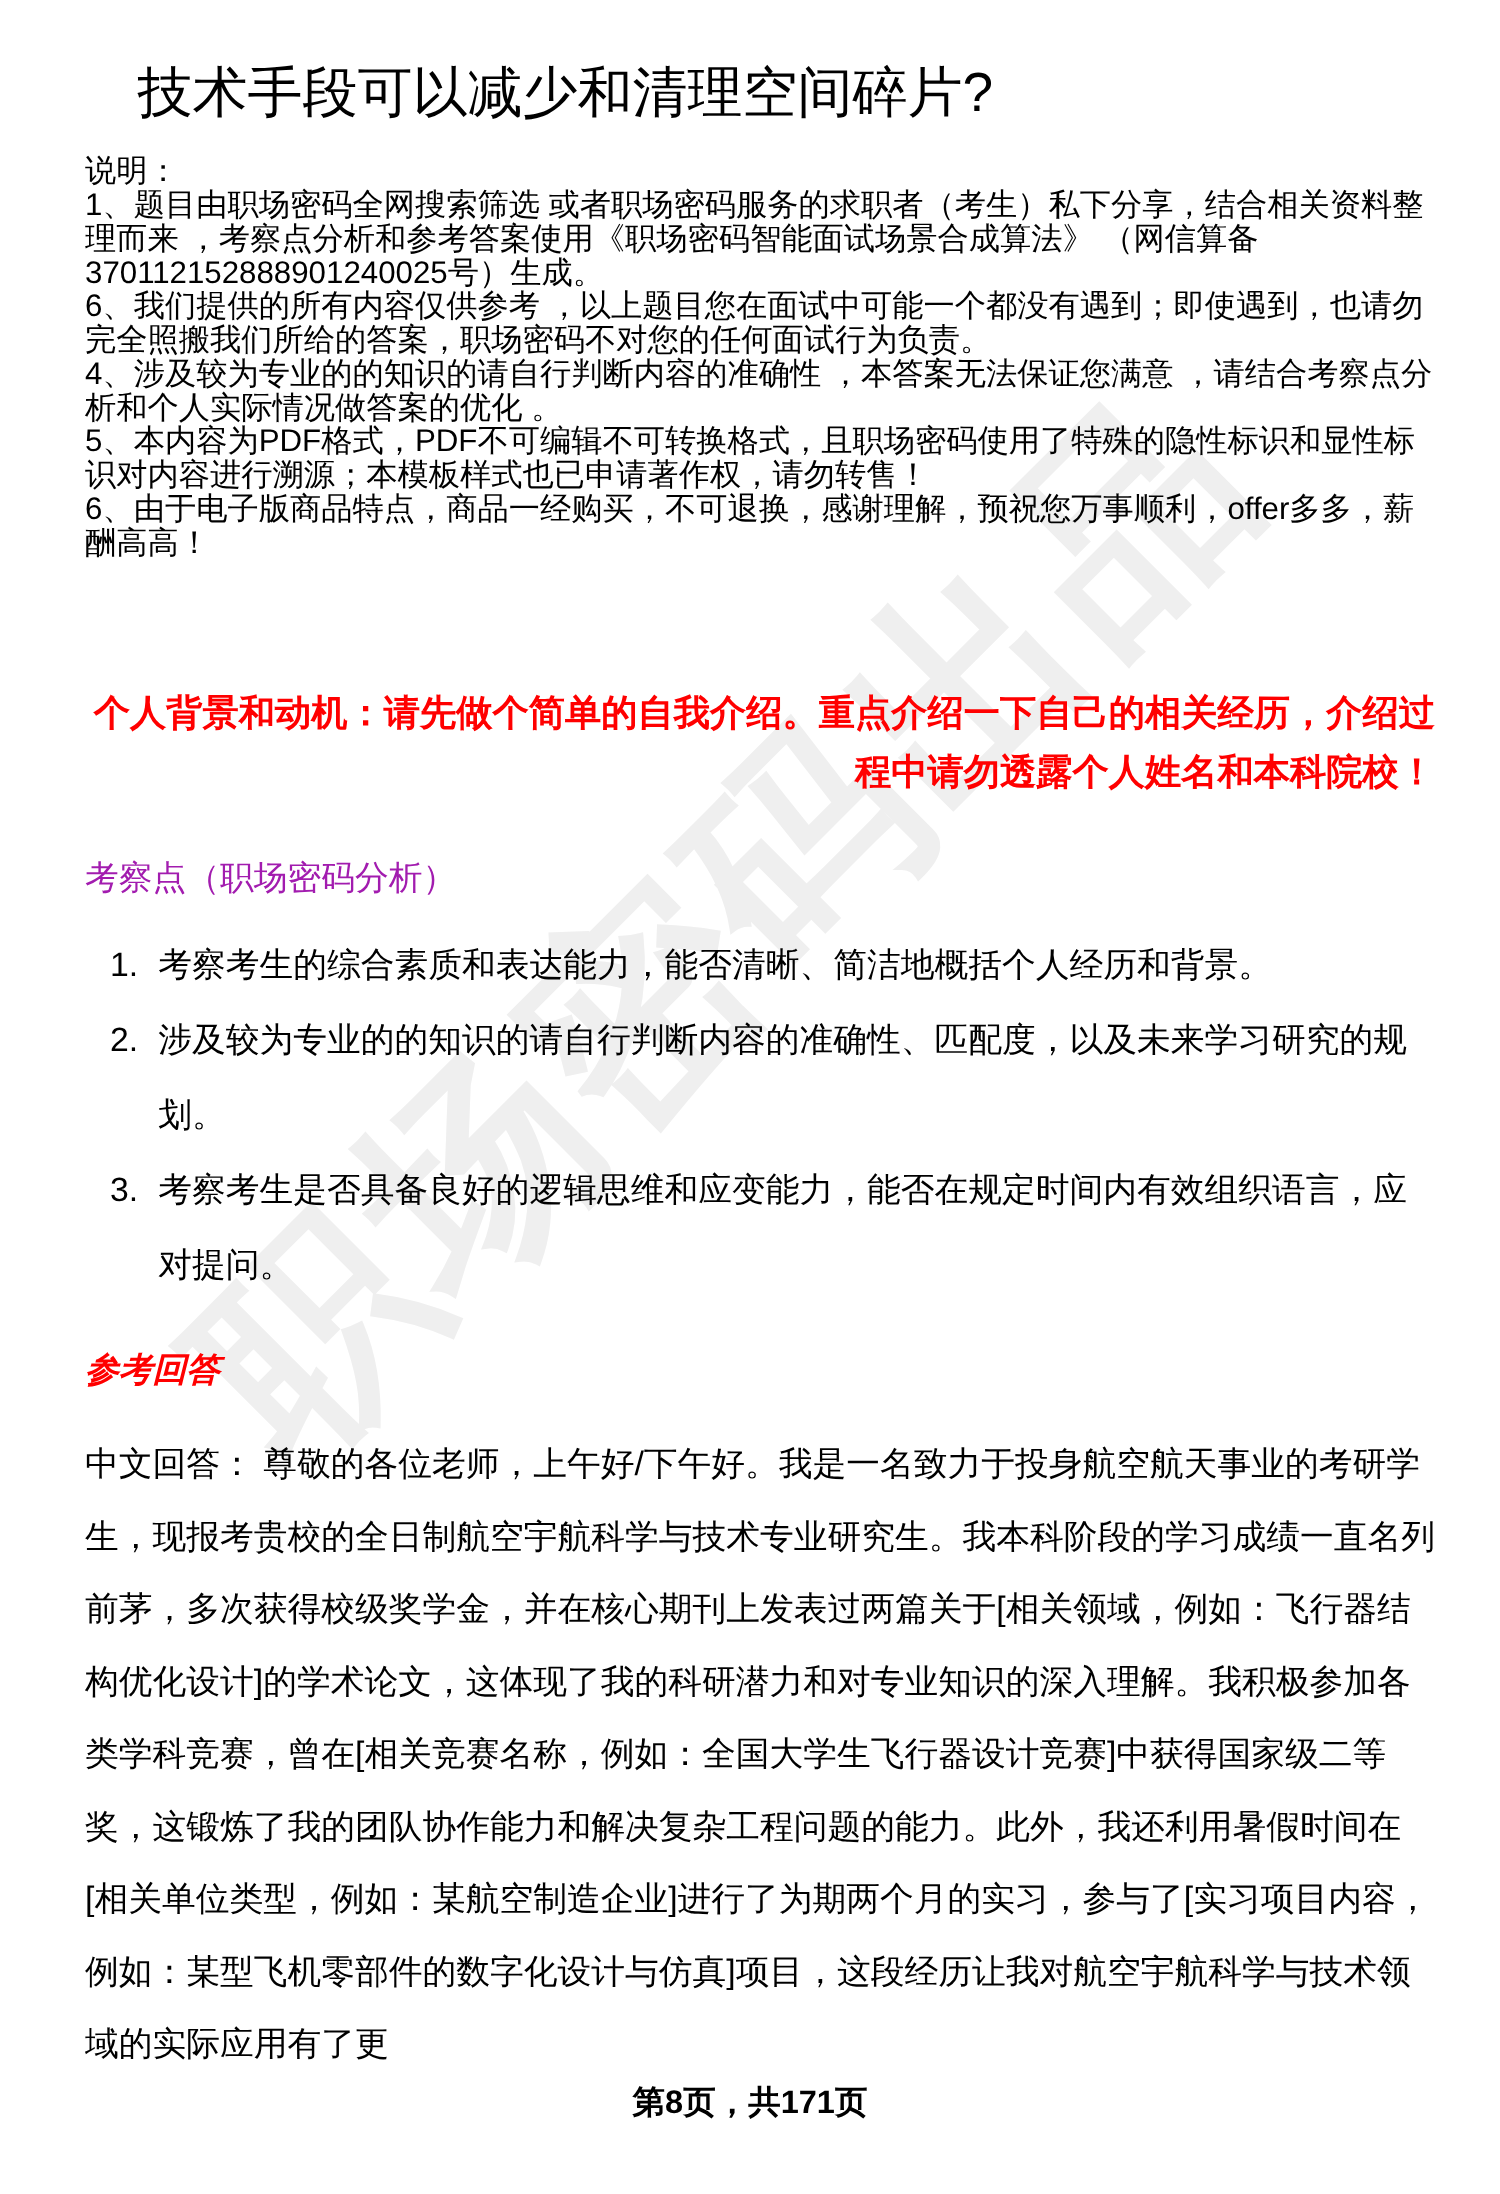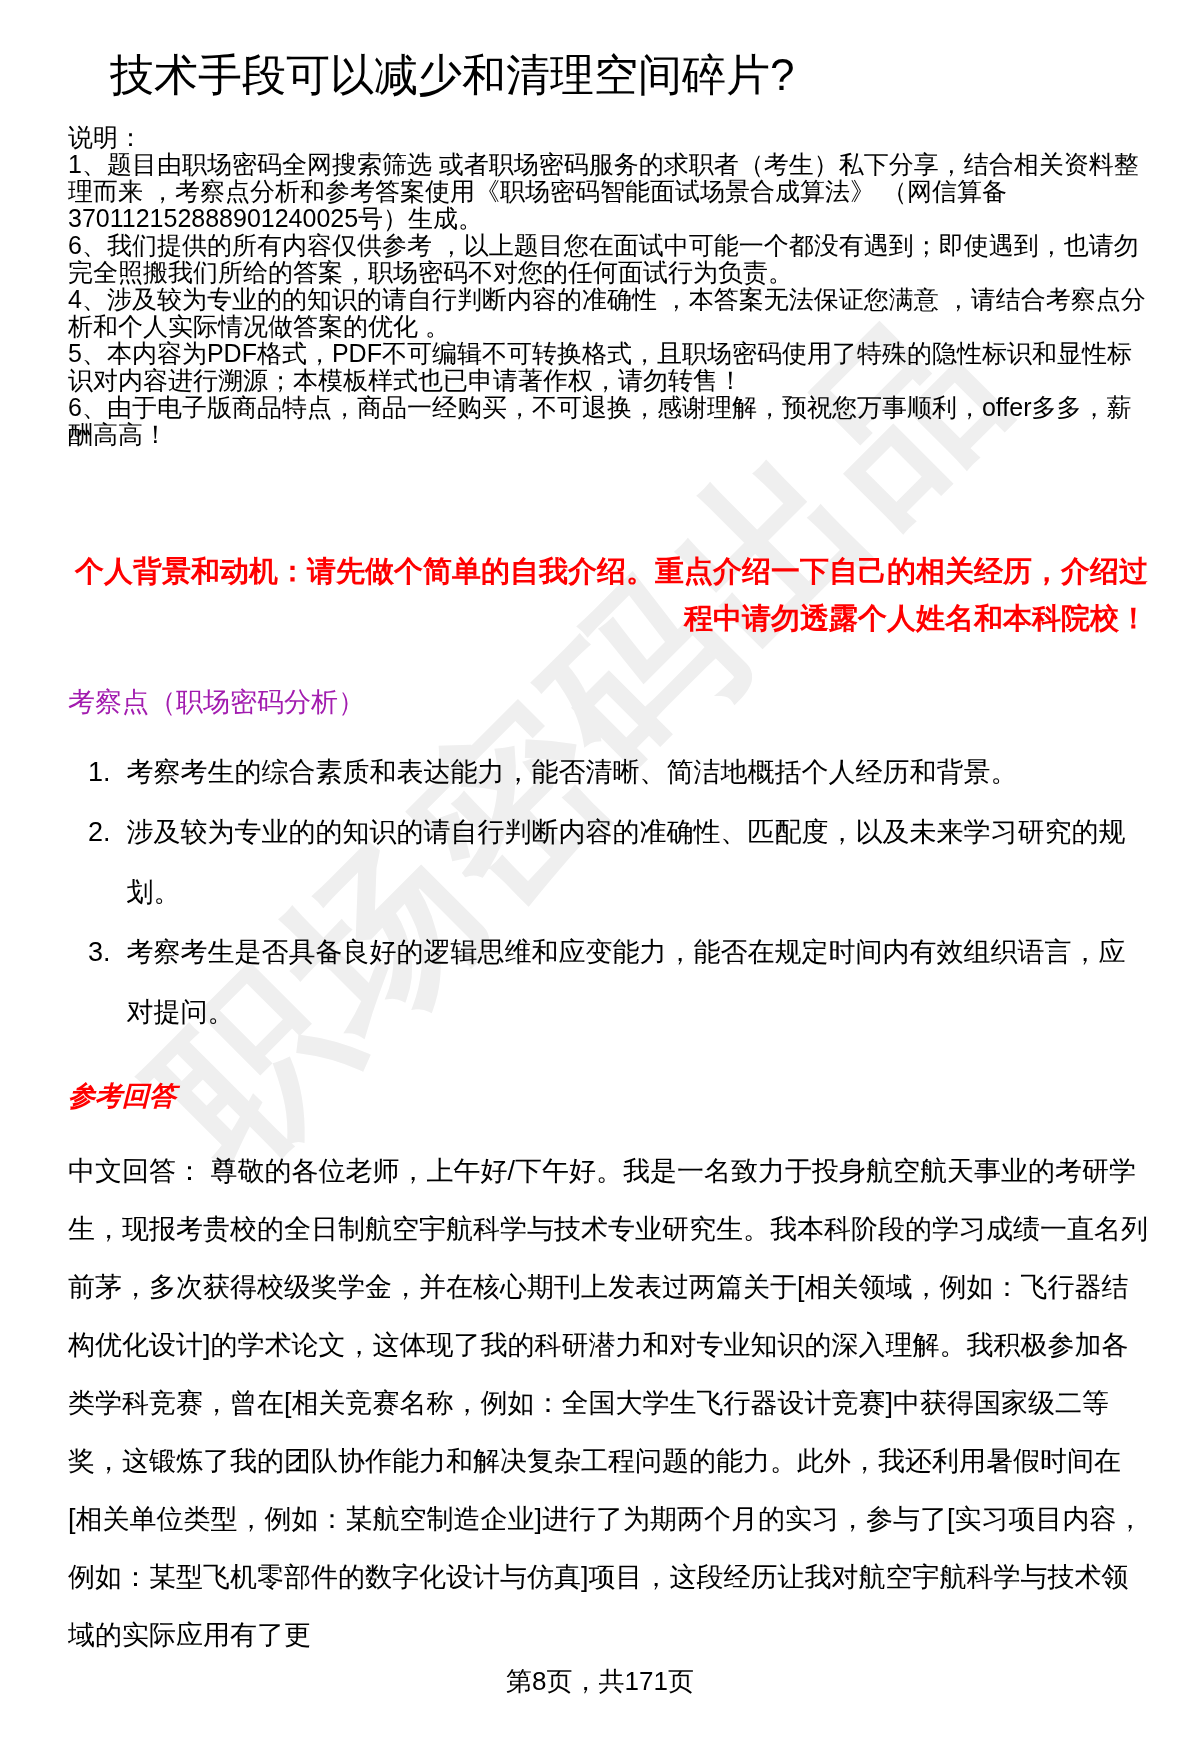--- a/index.html
+++ b/index.html
@@ -88,20 +88,21 @@
   .answer {
     margin: 28px 52px 0 68px;
     font-size: 27px;
     line-height: 58px;
   }
   .footer {
     margin-top: 0px;
     text-align: center;
     font-size: 26px;
     line-height: 34px;
+    font-weight: bold;
   }
 </style>
 </head>
 <body>
 
 <div class="page">
 
   <div class="watermark">职场密码出品</div>
 
   <div class="content">

